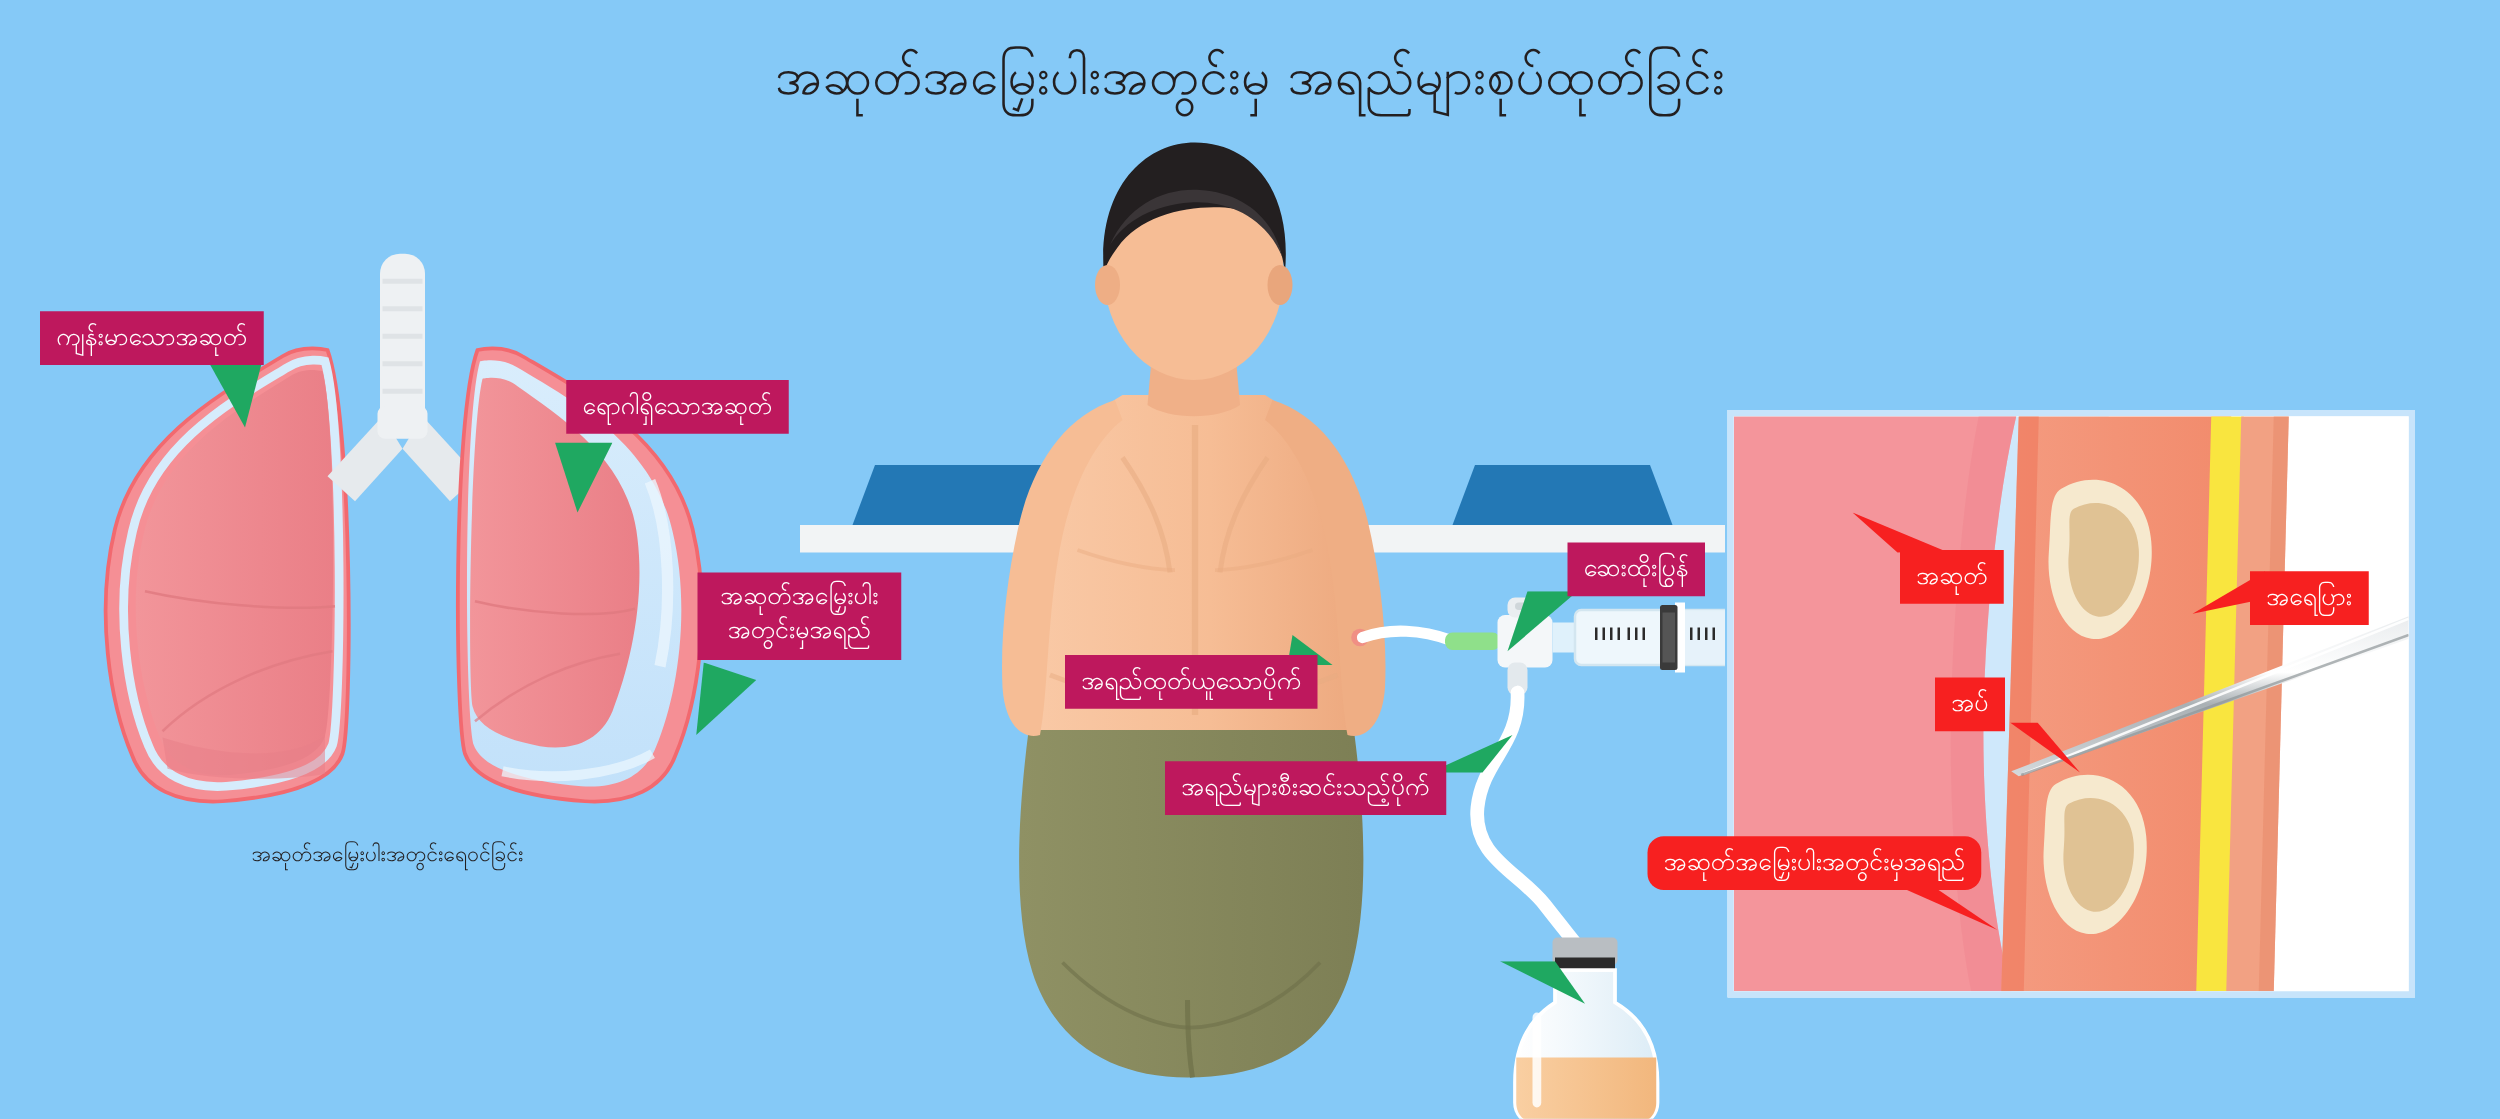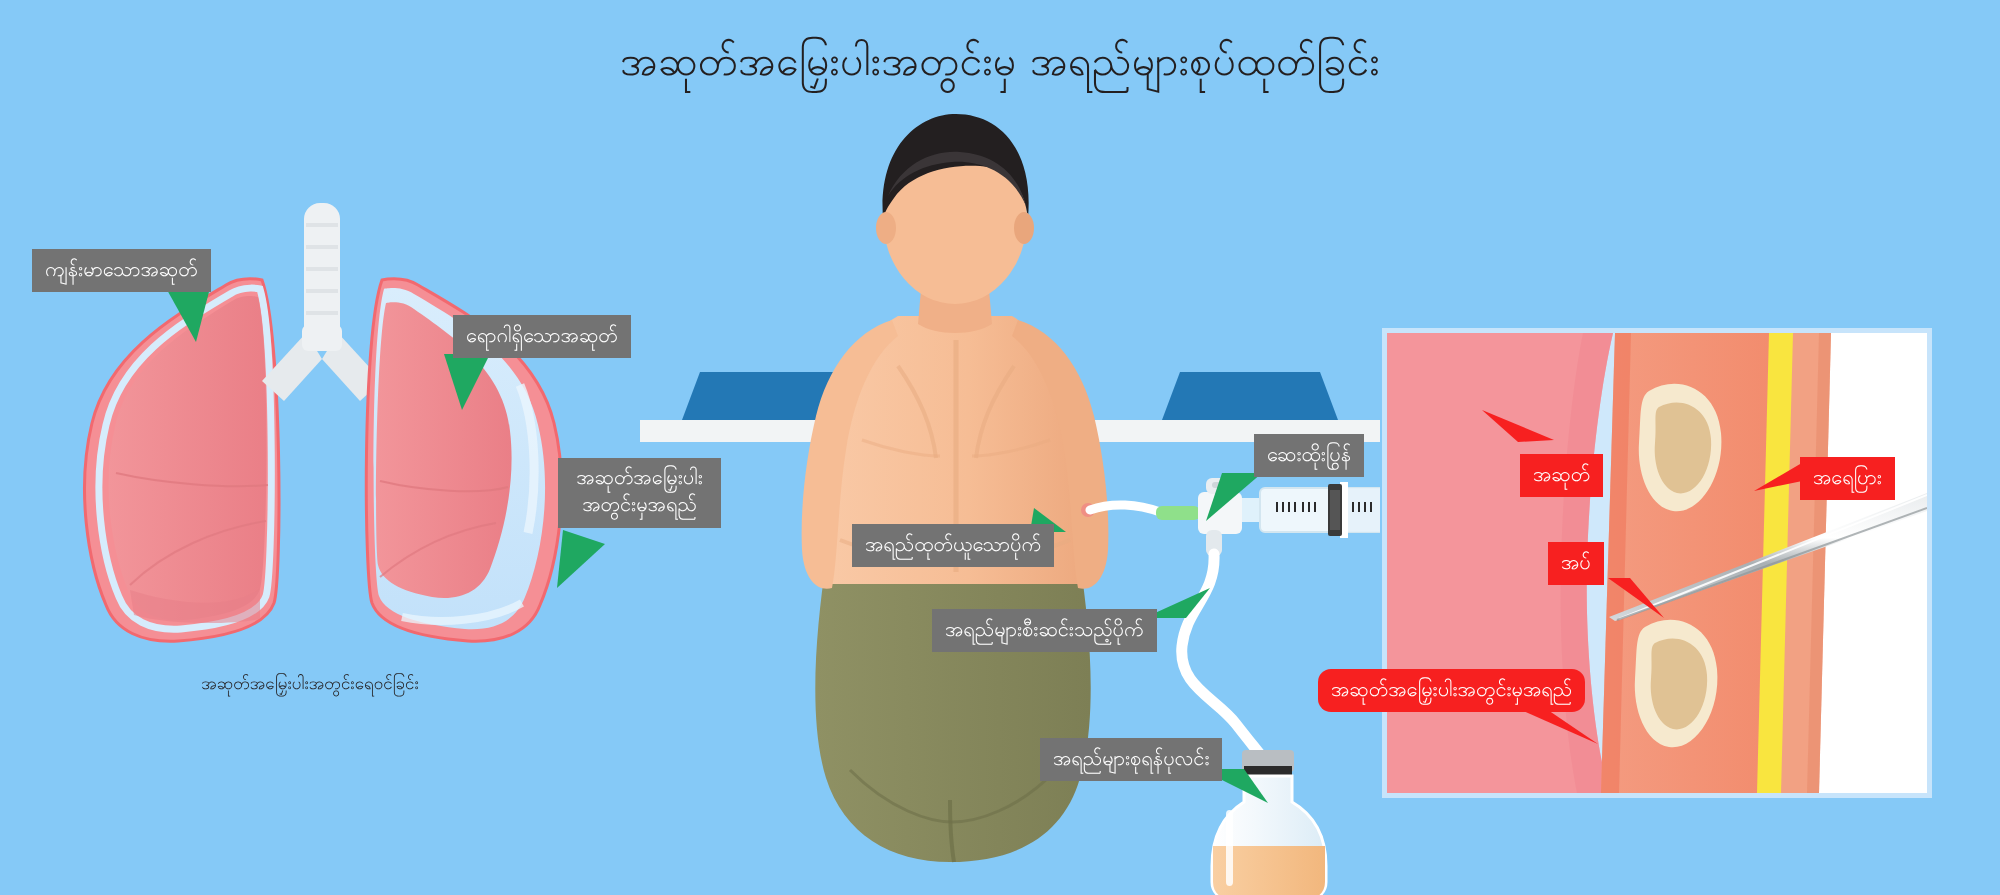--- a/index.html
+++ b/index.html
@@ -30,21 +30,21 @@
   
   .callout {
     position: absolute;
     color: #ffffff;
     font-size: 20px;
     line-height: 1.35;
     padding: 7px 13px 9px 13px;
     white-space: nowrap;
     z-index: 40;
   }
-  .callout.green { background: #737373; }
+  .callout.green { background: #be185d; }
   .callout.red   { background: #f72020; }
   .callout.two-line { white-space: normal; text-align: center; }
 
   
   .tail { position: absolute; z-index: 39; }
 
   
   #lungs { position: absolute; left: 30px; top: 185px; width: 580px; height: 470px; }
   #lungs svg { display: block; }
 
@@ -142,21 +142,21 @@
     </svg>
   </div>
 
   <div class="callout green" style="left:32px; top:249px;">
     <span>ကျန်းမာသောအဆုတ်</span>
   </div>
   <svg class="tail" style="left:166px; top:288px;" width="80" height="56">
     <polygon points="0,0 44,0 30,54" fill="#1fa861"></polygon>
   </svg>
 
-  <div class="callout green" style="left:453px; top:315px;">
+  <div class="callout green" style="left:453px; top:304px;">
     <span>ရောဂါရှိသောအဆုတ်</span>
   </div>
   <svg class="tail" style="left:400px; top:354px;" width="90" height="60">
     <polygon points="90,0 44,0 62,56" fill="#1fa861"></polygon>
   </svg>
 
   <div class="callout green two-line" style="left:558px; top:458px; width:163px;font-family:Liberation Mono, monospace;">
     <span class="nowrap">အဆုတ်အမြှေးပါး</span><br>
     <span class="nowrap">အတွင်းမှအရည်</span>
   </div>
@@ -301,23 +301,20 @@
     <polygon points="0,24 36,24 4,0" fill="#1fa861"></polygon>
   </svg>
 
   <div class="callout green" style="left:932px; top:609px;">
     <span>အရည်များစီးဆင်းသည့်ပိုက်</span>
   </div>
   <svg class="tail" style="left:1144px; top:588px;" width="70" height="34">
     <polygon points="0,30 42,30 66,0" fill="#1fa861"></polygon>
   </svg>
 
-  <div class="callout green" style="left:1040px; top:738px;">
-    <span>အရည်များစုရန်ပုလင်း</span>
-  </div>
   <svg class="tail" style="left:1200px; top:769px;" width="72" height="40">
     <polygon points="0,0 44,0 68,34" fill="#1fa861"></polygon>
   </svg>
 
   <div id="xsec">
     <svg width="540" height="460" viewBox="0 0 540 460" xmlns="http://www.w3.org/2000/svg">
       <defs>
         <linearGradient id="muscleG" x1="0" y1="0" x2="1" y2="0">
           <stop offset="0%" stop-color="#f49b80"></stop>
           <stop offset="100%" stop-color="#f28b6c"></stop>
@@ -360,21 +357,21 @@
       <path d="M432,0 L444,0 L432,460 L420,460 Z" fill="#ea8f6f" opacity="0.7"></path>
 
       <g>
         <path d="M540,160 L540,178 L228,288 L222,284 Z" fill="url(#needleG)"></path>
         <path d="M540,162 L232,286" fill="none" stroke="#ffffff" stroke-width="2" opacity="0.9"></path>
         <path d="M540,175 L230,287" fill="none" stroke="#8e9599" stroke-width="2" opacity="0.7"></path>
       </g>
     </svg>
   </div>
 
-  <div class="callout red" style="left:1520px; top:454px;">
+  <div class="callout red" style="left:1520px; top:440px;">
     <span>အဆုတ်</span>
   </div>
   <svg class="tail" style="left:1482px; top:410px;" width="80" height="36">
     <polygon points="0,0 72,30 36,32" fill="#f72020"></polygon>
   </svg>
 
   <div class="callout red" style="left:1800px; top:421px;margin-top:36px;">
     <span>အရေပြား</span>
   </div>
   <svg class="tail" style="left:1754px; top:457px;" width="70" height="36">

